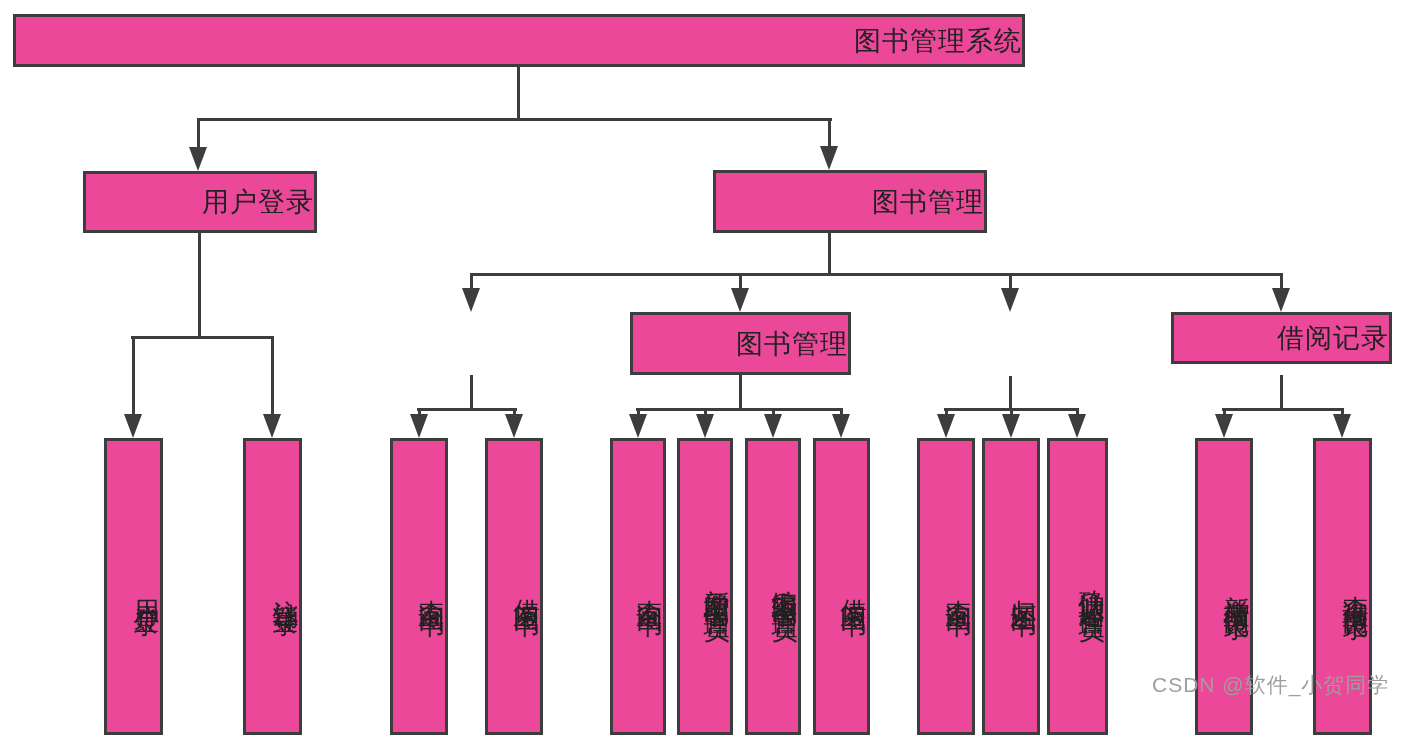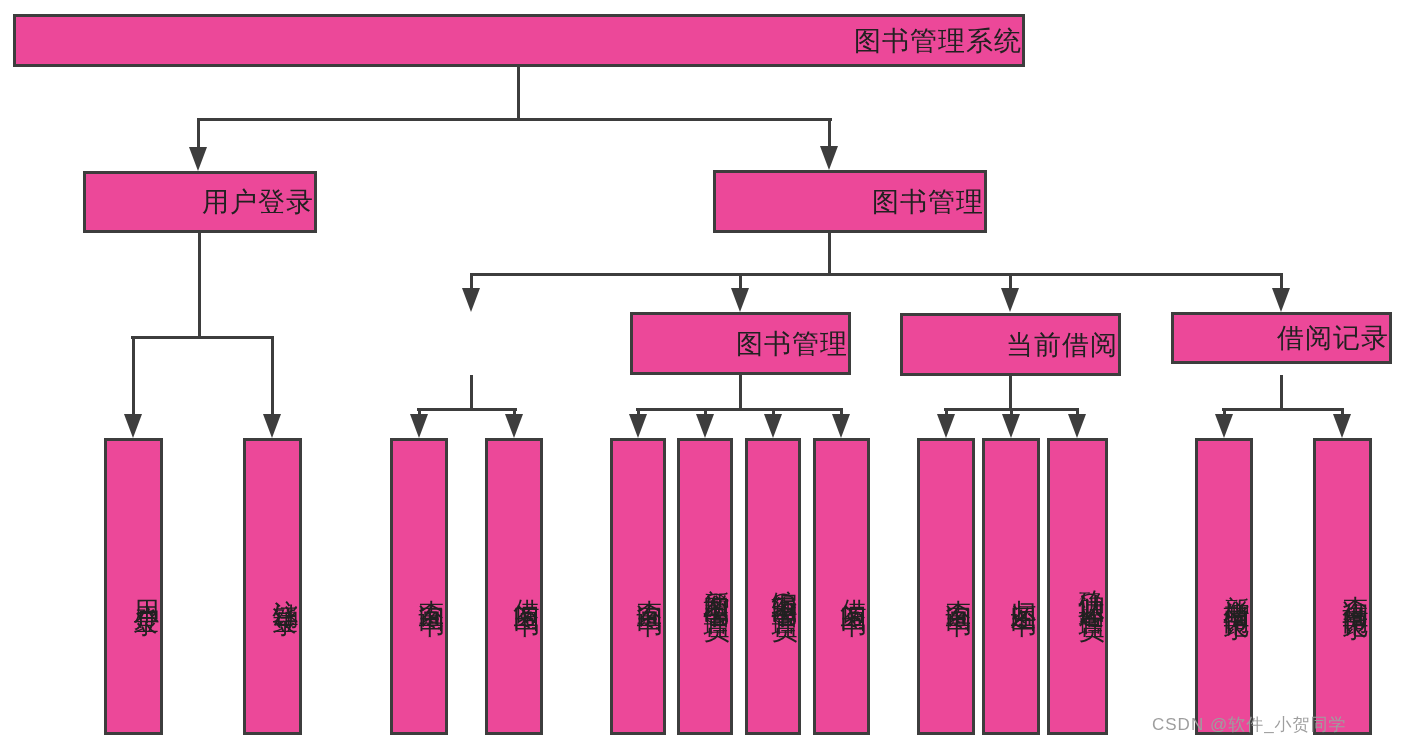--- a/index.html
+++ b/index.html
@@ -19,22 +19,22 @@
   }
   .hline,.vline{position:absolute;background:var(--line,#3d3d3d);}
   .hline{height:3px;}
   .vline{width:3px;}
   .arrow{
     position:absolute;width:0;height:0;
     border-left:9px solid transparent;border-right:9px solid transparent;
     border-top:24px solid var(--line,#3d3d3d);
   }
   .watermark{
-    position:absolute;left:1152px;top:713px;z-index:5;
-    font-size:17px;color:var(--wm,#9e9e9e);letter-spacing:1px;white-space:nowrap;
+    position:absolute;left:1152px;top:671px;z-index:5;
+    font-size:21px;color:var(--wm,#9e9e9e);letter-spacing:1px;white-space:nowrap;
   }
 </style>
 </head>
 <body>
 
 <div class="stage" style="--line: #3d3d3d; --text: #212121; --wm: #9e9e9e; --bg: #ffffff;">
 
   <div class="box h" style="left:13px;top:14px;width:1012px;height:53px">
     <span>图书管理系统</span>
   </div>
@@ -66,23 +66,20 @@
   <div class="arrow" style="left:462px;top:288px"></div>
   <div class="vline" style="left:739px;top:273px;height:20px"></div>
   <div class="arrow" style="left:731px;top:288px"></div>
   <div class="vline" style="left:1009px;top:273px;height:20px"></div>
   <div class="arrow" style="left:1001px;top:288px"></div>
   <div class="vline" style="left:1280px;top:273px;height:20px"></div>
   <div class="arrow" style="left:1272px;top:288px"></div>
 
   <div class="box h" style="left:630px;top:312px;width:221px;height:63px">
     <span>图书管理</span>
-  </div>
-  <div class="box h" style="left:900px;top:313px;width:221px;height:63px">
-    <span>当前借阅</span>
   </div>
   <div class="box h" style="left:1171px;top:312px;width:221px;height:52px">
     <span>借阅记录</span>
   </div>
 
   <div class="vline" style="left:470px;top:375px;height:34px"></div>
   <div class="hline" style="left:417px;top:408px;width:100px"></div>
   <div class="vline" style="left:418px;top:408px;height:8px"></div>
   <div class="arrow" style="left:410px;top:414px"></div>
   <div class="vline" style="left:513px;top:408px;height:8px"></div>

